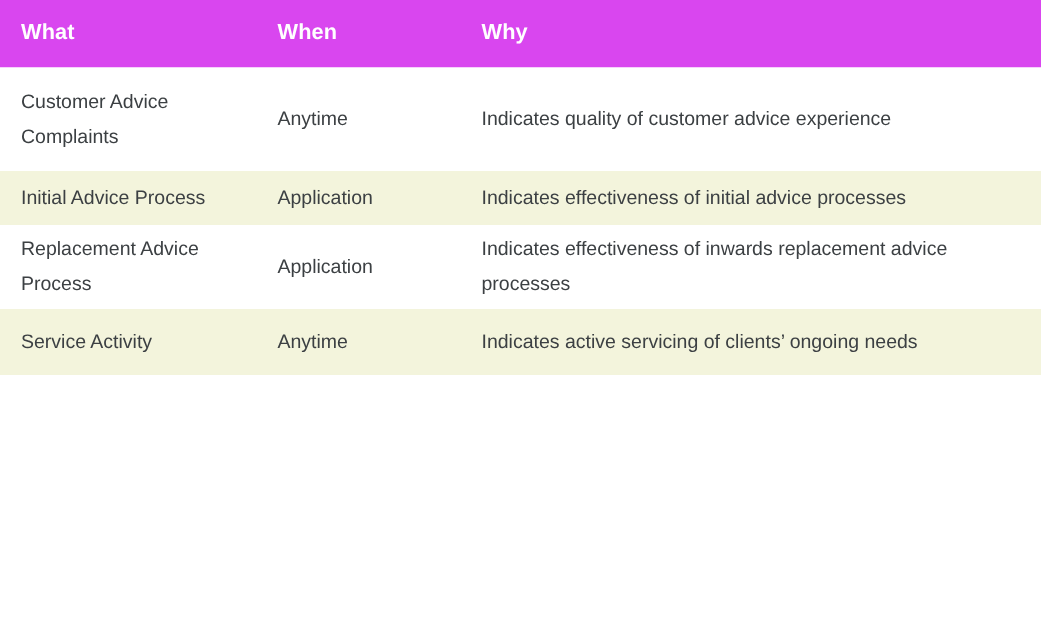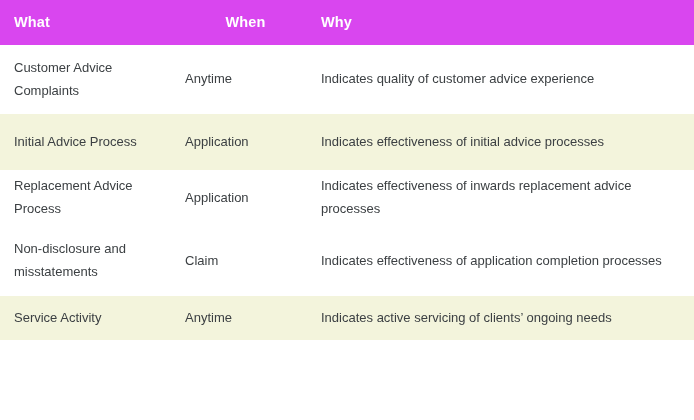--- a/index.html
+++ b/index.html
@@ -37,21 +37,21 @@
     font-size: 14.5px;
     font-weight: bold;
     text-align: left;
     vertical-align: middle;
     padding: 0 0 0 14px;
     letter-spacing: 0.1px;
     line-height: 1.2;
     box-sizing: border-box;
   }
   th.col-what  { width: 172px; }
-  th.col-when  { width: 134px; padding-left: 13px; text-align: center; }
+  th.col-when  { width: 134px; padding-left: 13px; }
   th.col-why   { width: 388px; padding-left: 15px; }
 
   
   tbody tr { background: #ffffff; margin-left: 47px; }
   tbody tr.alt { background: #f3f4dc; }
 
   tbody td {
     font-size: 13px;
     color: #3c4043;
     line-height: 1.75;
@@ -59,21 +59,21 @@
     vertical-align: middle;
     box-sizing: border-box;
     text-align: left;
   }
   tbody td.cell-what { width: 172px; }
   tbody td.cell-when { width: 134px; padding-left: 13px; }
   tbody td.cell-why  { width: 388px; padding-left: 15px; padding-right: 18px; }
 
   
   tbody tr.h-tall   { height: 69px; }
-  tbody tr.h-short  { height: 56px; }
+  tbody tr.h-short  { height: 36px; }
   tbody tr.h-tall2  { height: 56px; }
   tbody tr.h-tall3  { height: 67px; }
   tbody tr.h-tall4  { height: 70px; }
   tbody tr.h-last   { height: 44px; }
 
   .cell-text { display: block; }
 </style>
 </head>
 <body>
 
@@ -118,31 +118,20 @@
           </td>
         <td class="cell-when">
             <span class="cell-text">Application</span>
           </td>
         <td class="cell-why">
             <span class="cell-text">Indicates effectiveness of inwards replacement advice processes</span>
           </td>
       </tr>
 
 
-      <tr class="h-tall4">
-        <td class="cell-what">
-            <span class="cell-text">Non-disclosure and misstatements</span>
-          </td>
-        <td class="cell-when">
-            <span class="cell-text">Claim</span>
-          </td>
-        <td class="cell-why">
-            <span class="cell-text">Indicates effectiveness of application completion processes</span>
-          </td>
-      </tr>
 
       <tr class="alt h-last">
         <td class="cell-what">
             <span class="cell-text">Service Activity</span>
           </td>
         <td class="cell-when">
             <span class="cell-text">Anytime</span>
           </td>
         <td class="cell-why">
             <span class="cell-text">Indicates active servicing of clients’ ongoing needs</span>

